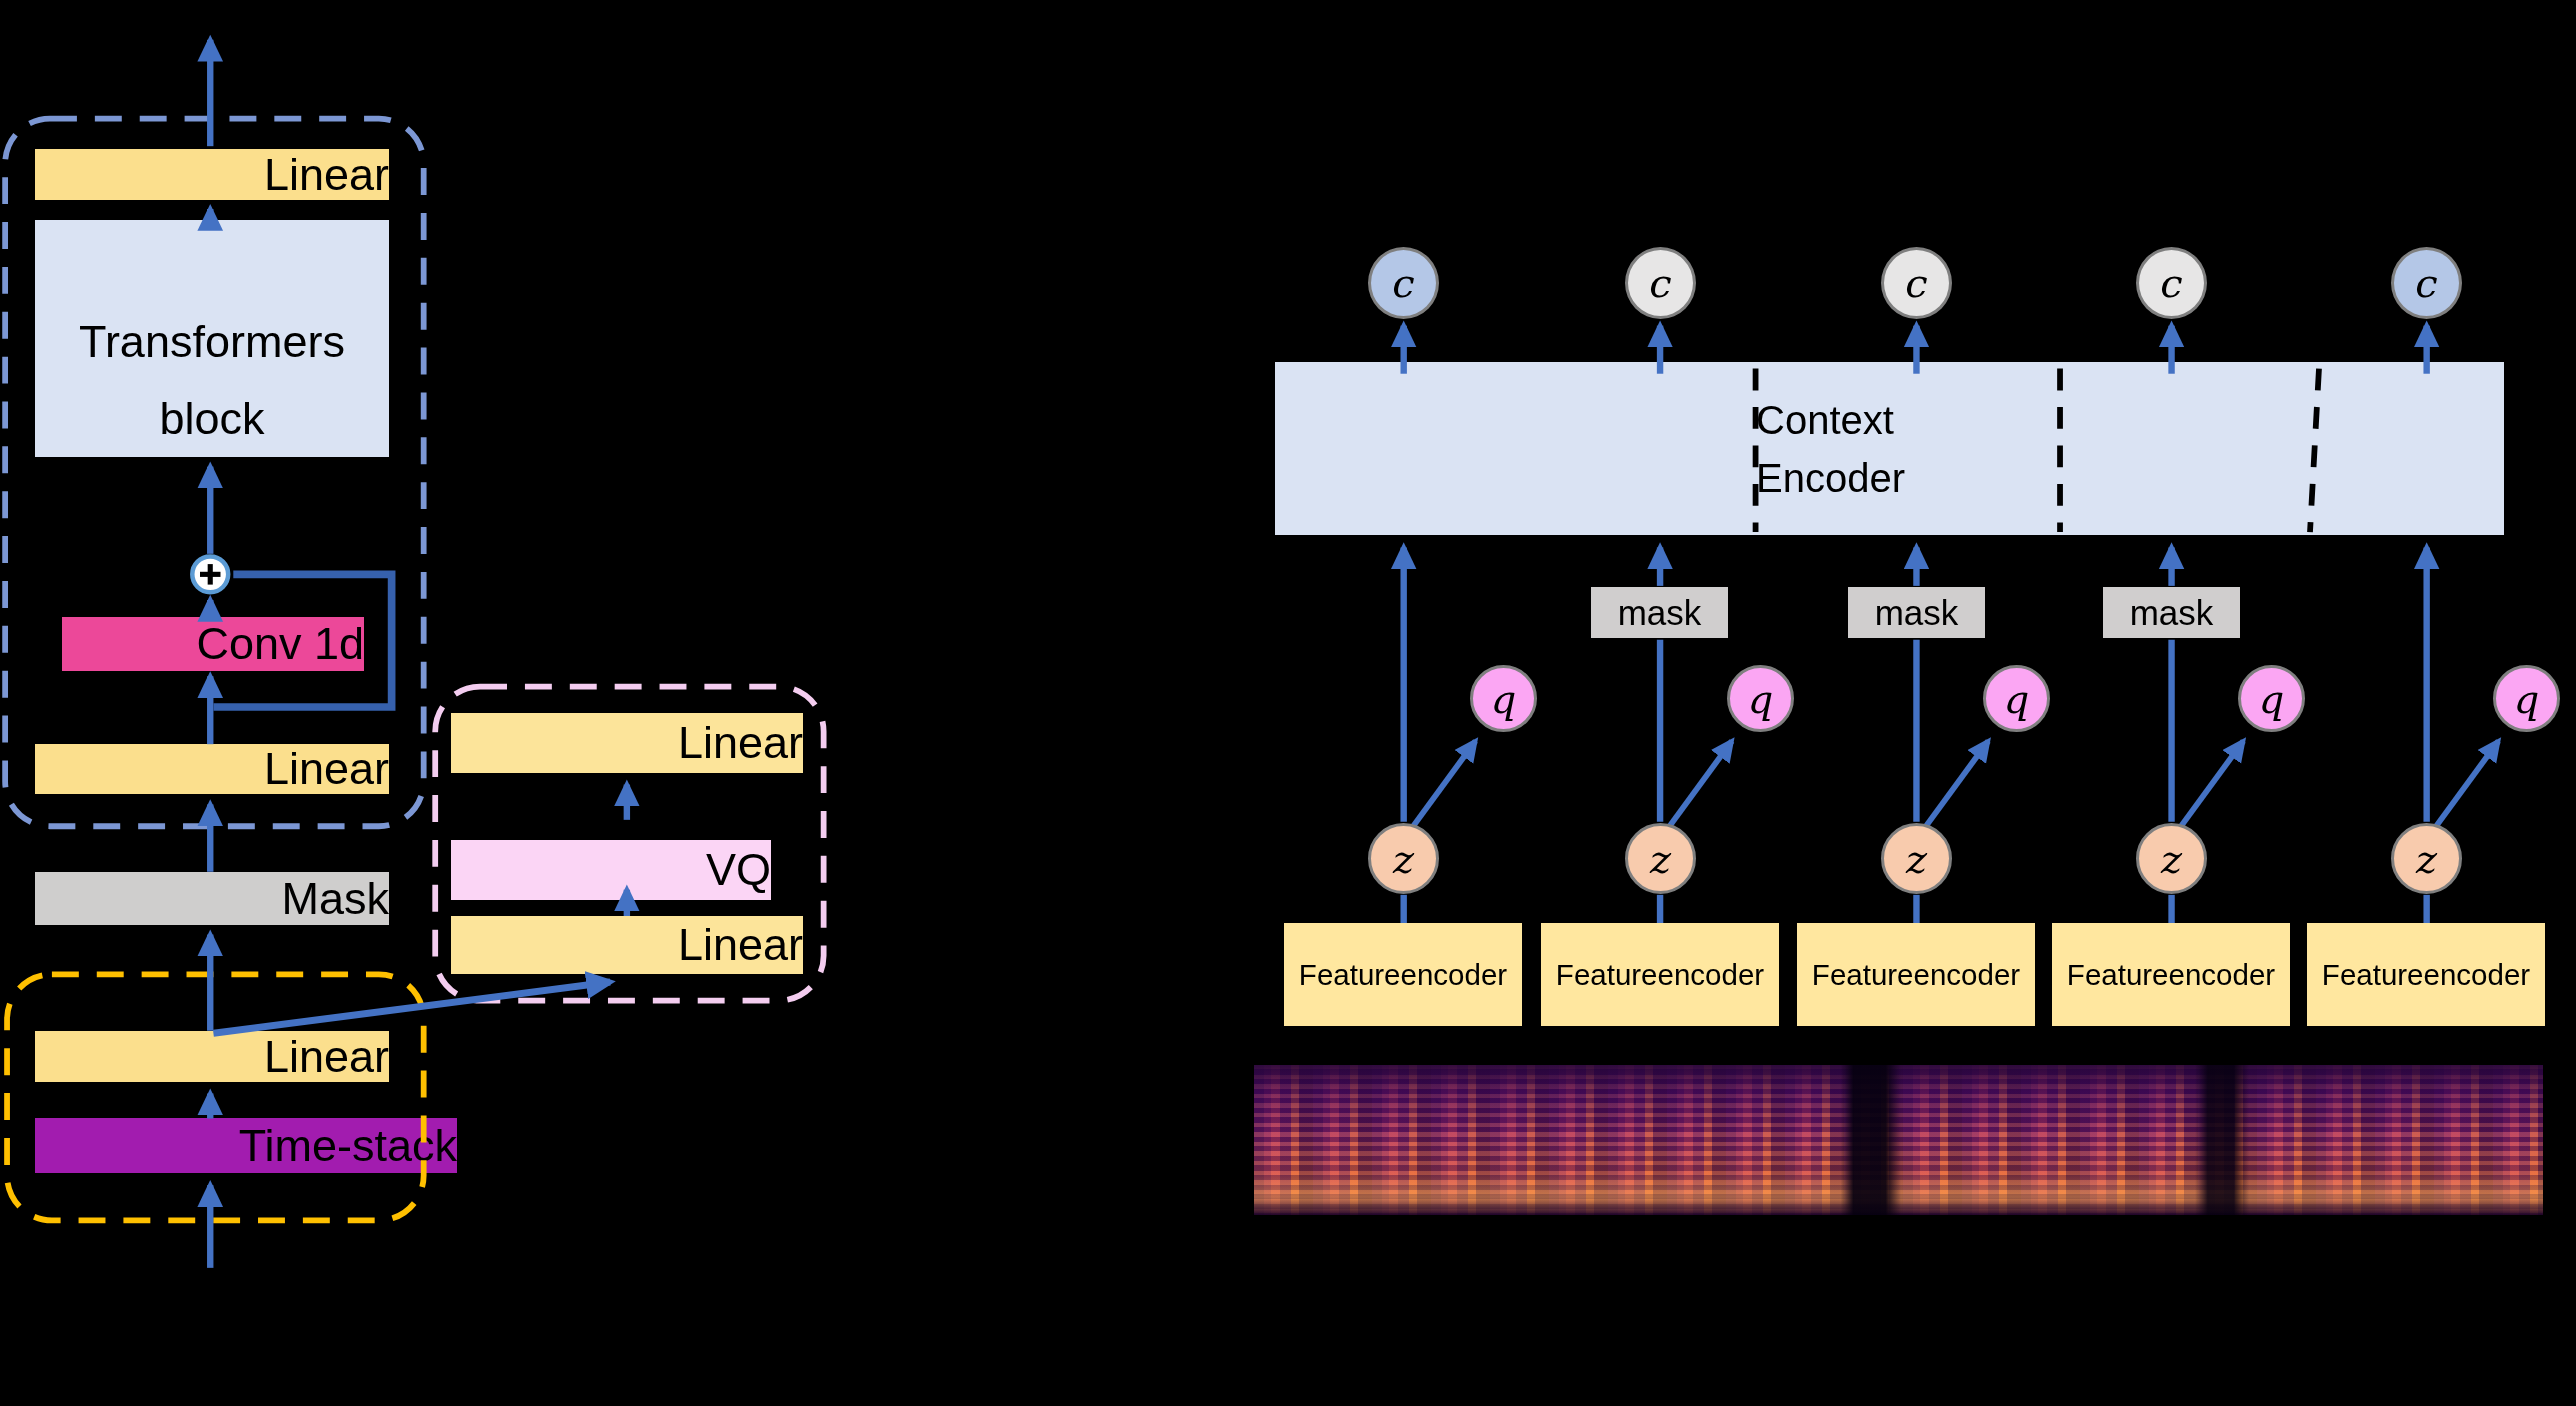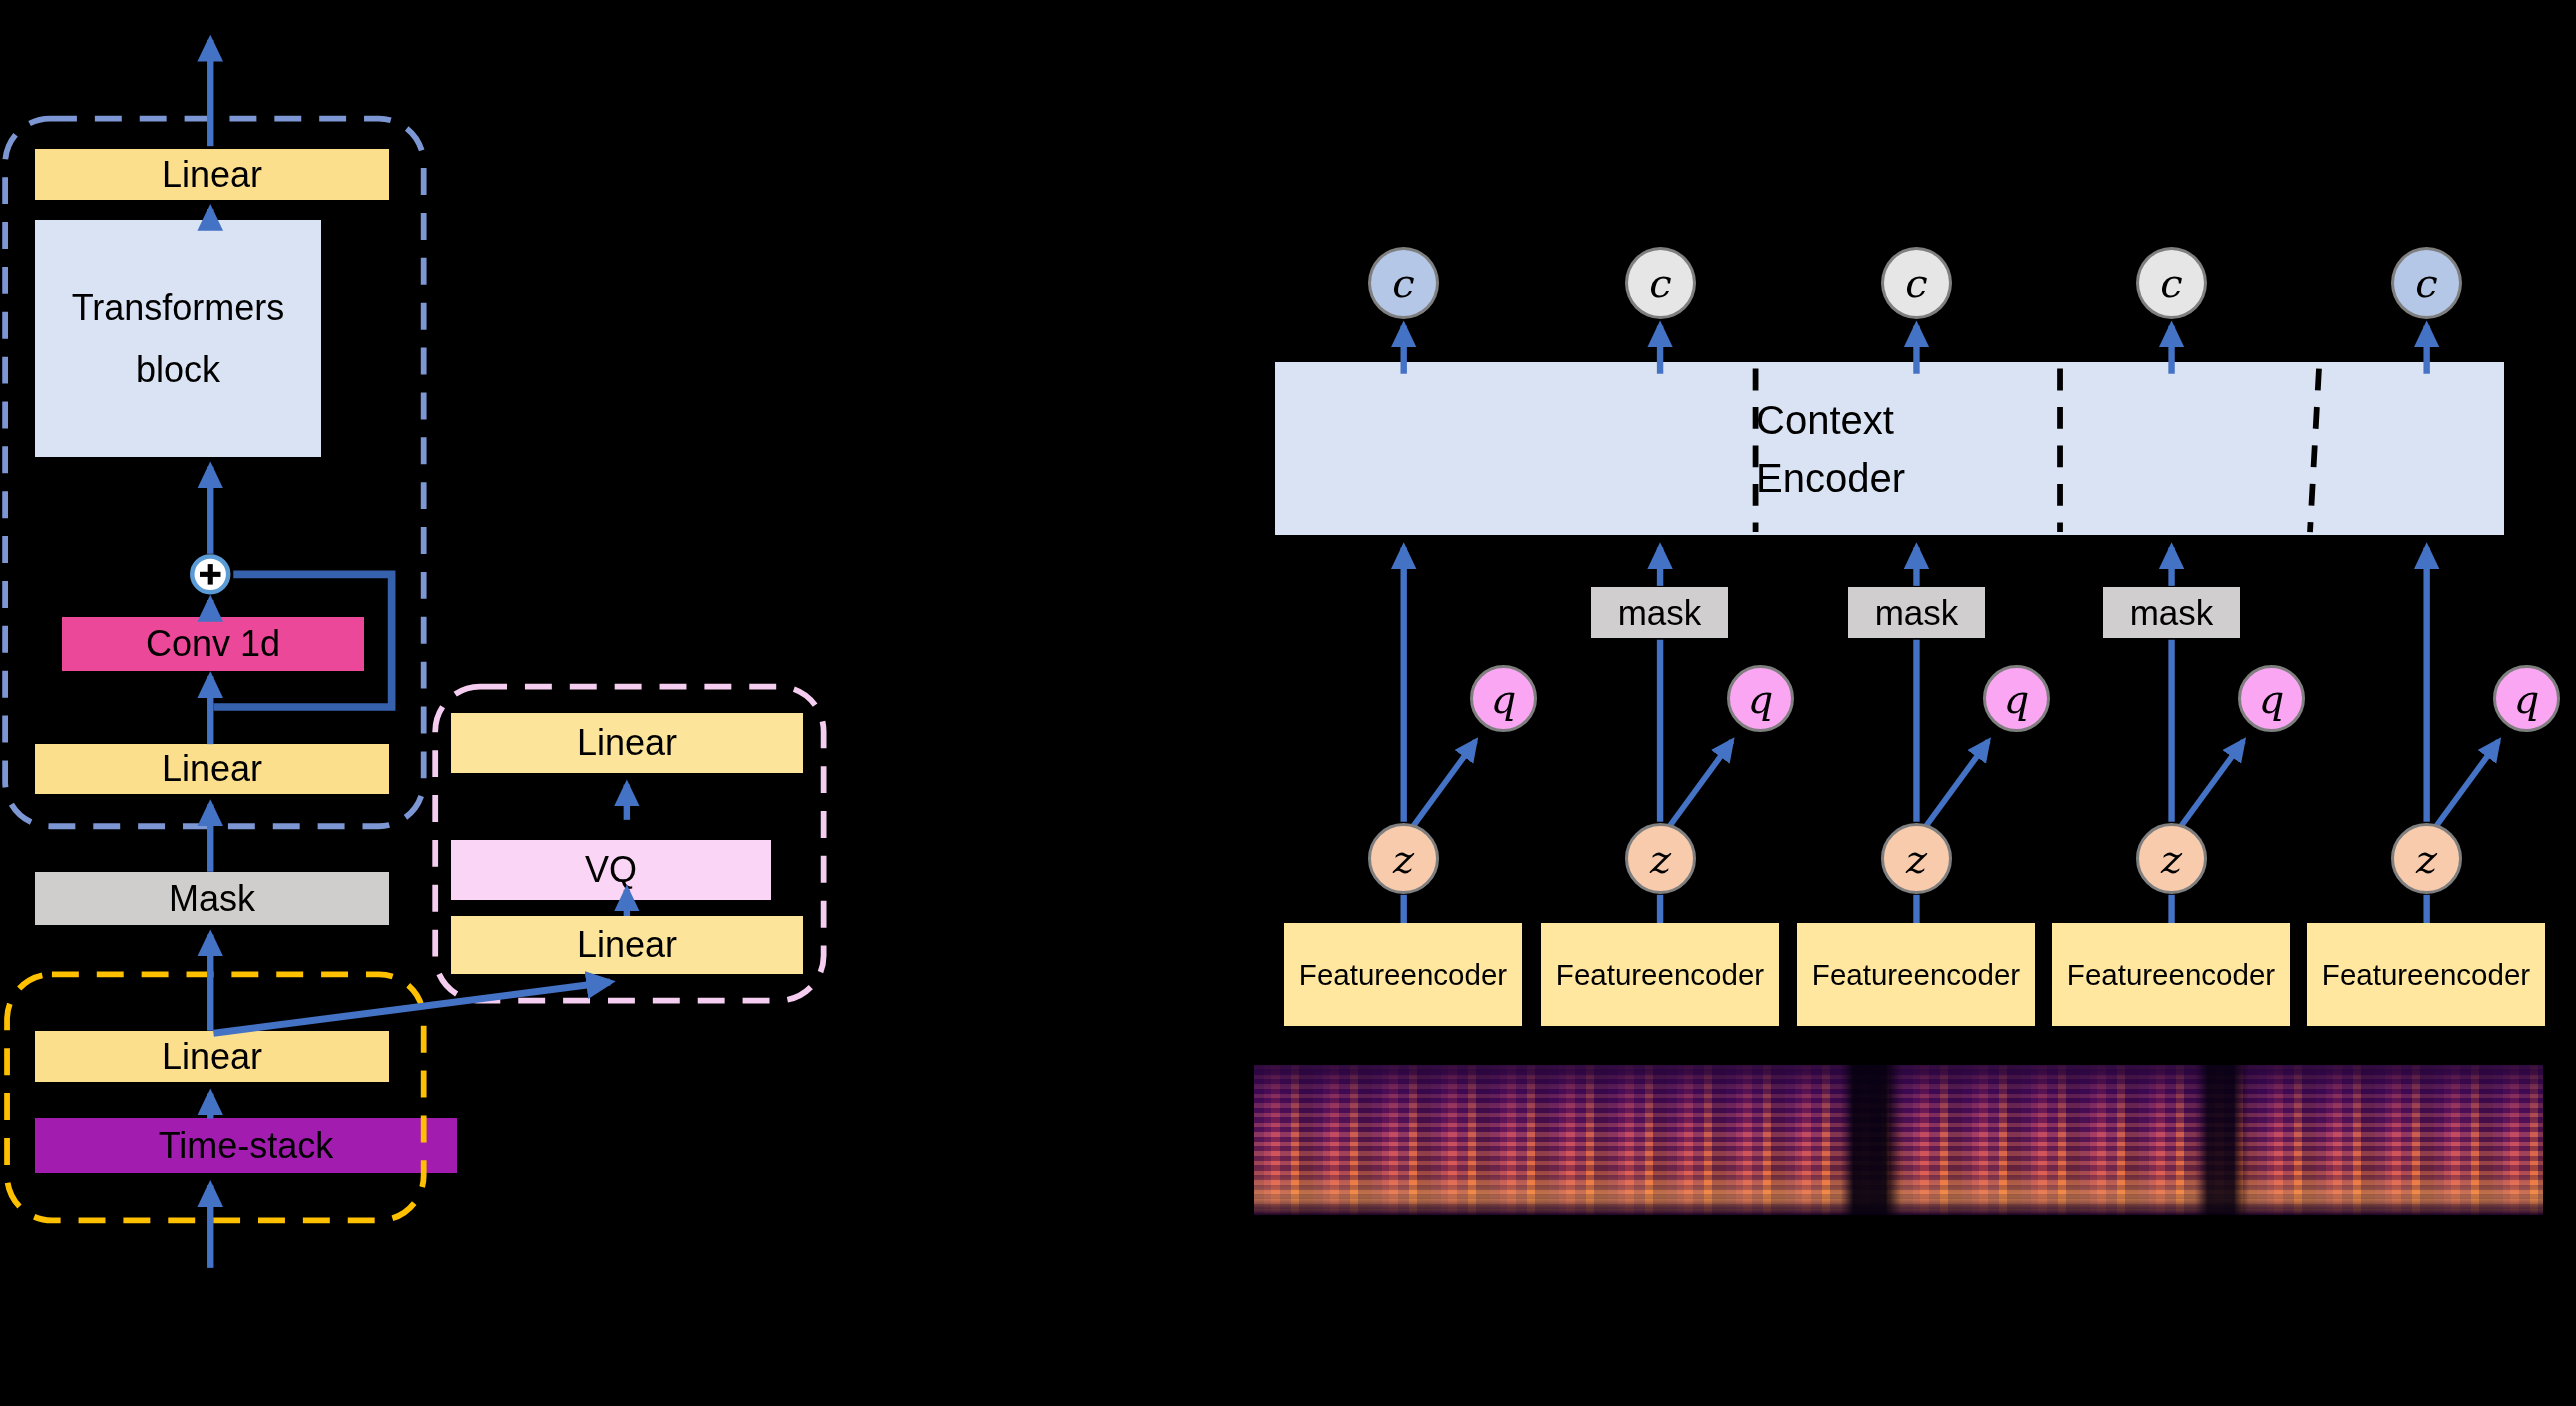--- a/index.html
+++ b/index.html
@@ -1,23 +1,23 @@
 <!DOCTYPE html>
 <html style="font-size:10.3px"><head>
 <meta charset="utf-8">
 <style>
   html,body{margin:0;padding:0;background:#000;}
   #canvas{position:relative;width:2576px;height:1407px;background:#000;overflow:hidden;
           font-family:"Liberation Sans",sans-serif;color:#000;}
-  .box{position:absolute;display:flex;align-items:center;justify-content:center;
-       text-align:center;font-size:36px;font-weight:400;color:#000;}
+  .box{position:absolute;display:flex;align-items:center;justify-content:flex-end;
+       text-align:center;font-size:45px;font-weight:400;color:#000;}
   .box .ln{display:block;line-height:1.7;}
   
   .lin1{left:35px;top:149px;width:354px;height:51px;background:#fbdf8d;}
-  .trans{left:35px;top:220px;width:286px;height:237px;background:#dae3f3;flex-direction:column;}
+  .trans{left:35px;top:220px;width:354px;height:237px;background:#dae3f3;flex-direction:column;}
   .conv{left:62px;top:617px;width:302px;height:54px;background:#ec4899;}
   .lin2{left:35px;top:744px;width:354px;height:50px;background:#fbdf8d;}
   .lmask{left:35px;top:872px;width:354px;height:53px;background:#cfcecd;}
   .lin3{left:35px;top:1031px;width:354px;height:51px;background:#fbdf8d;}
   .tstack{left:35px;top:1118px;width:422px;height:55px;background:#a21caf;}
   
   .vlinT{left:451px;top:713px;width:352px;height:60px;background:#fce49a;}
   .vqbox{left:451px;top:820px;width:320px;height:60px;background:#fbd5f5;margin-top:20px;}
   .vlinB{left:451px;top:916px;width:352px;height:58px;background:#fce49a;}
   

